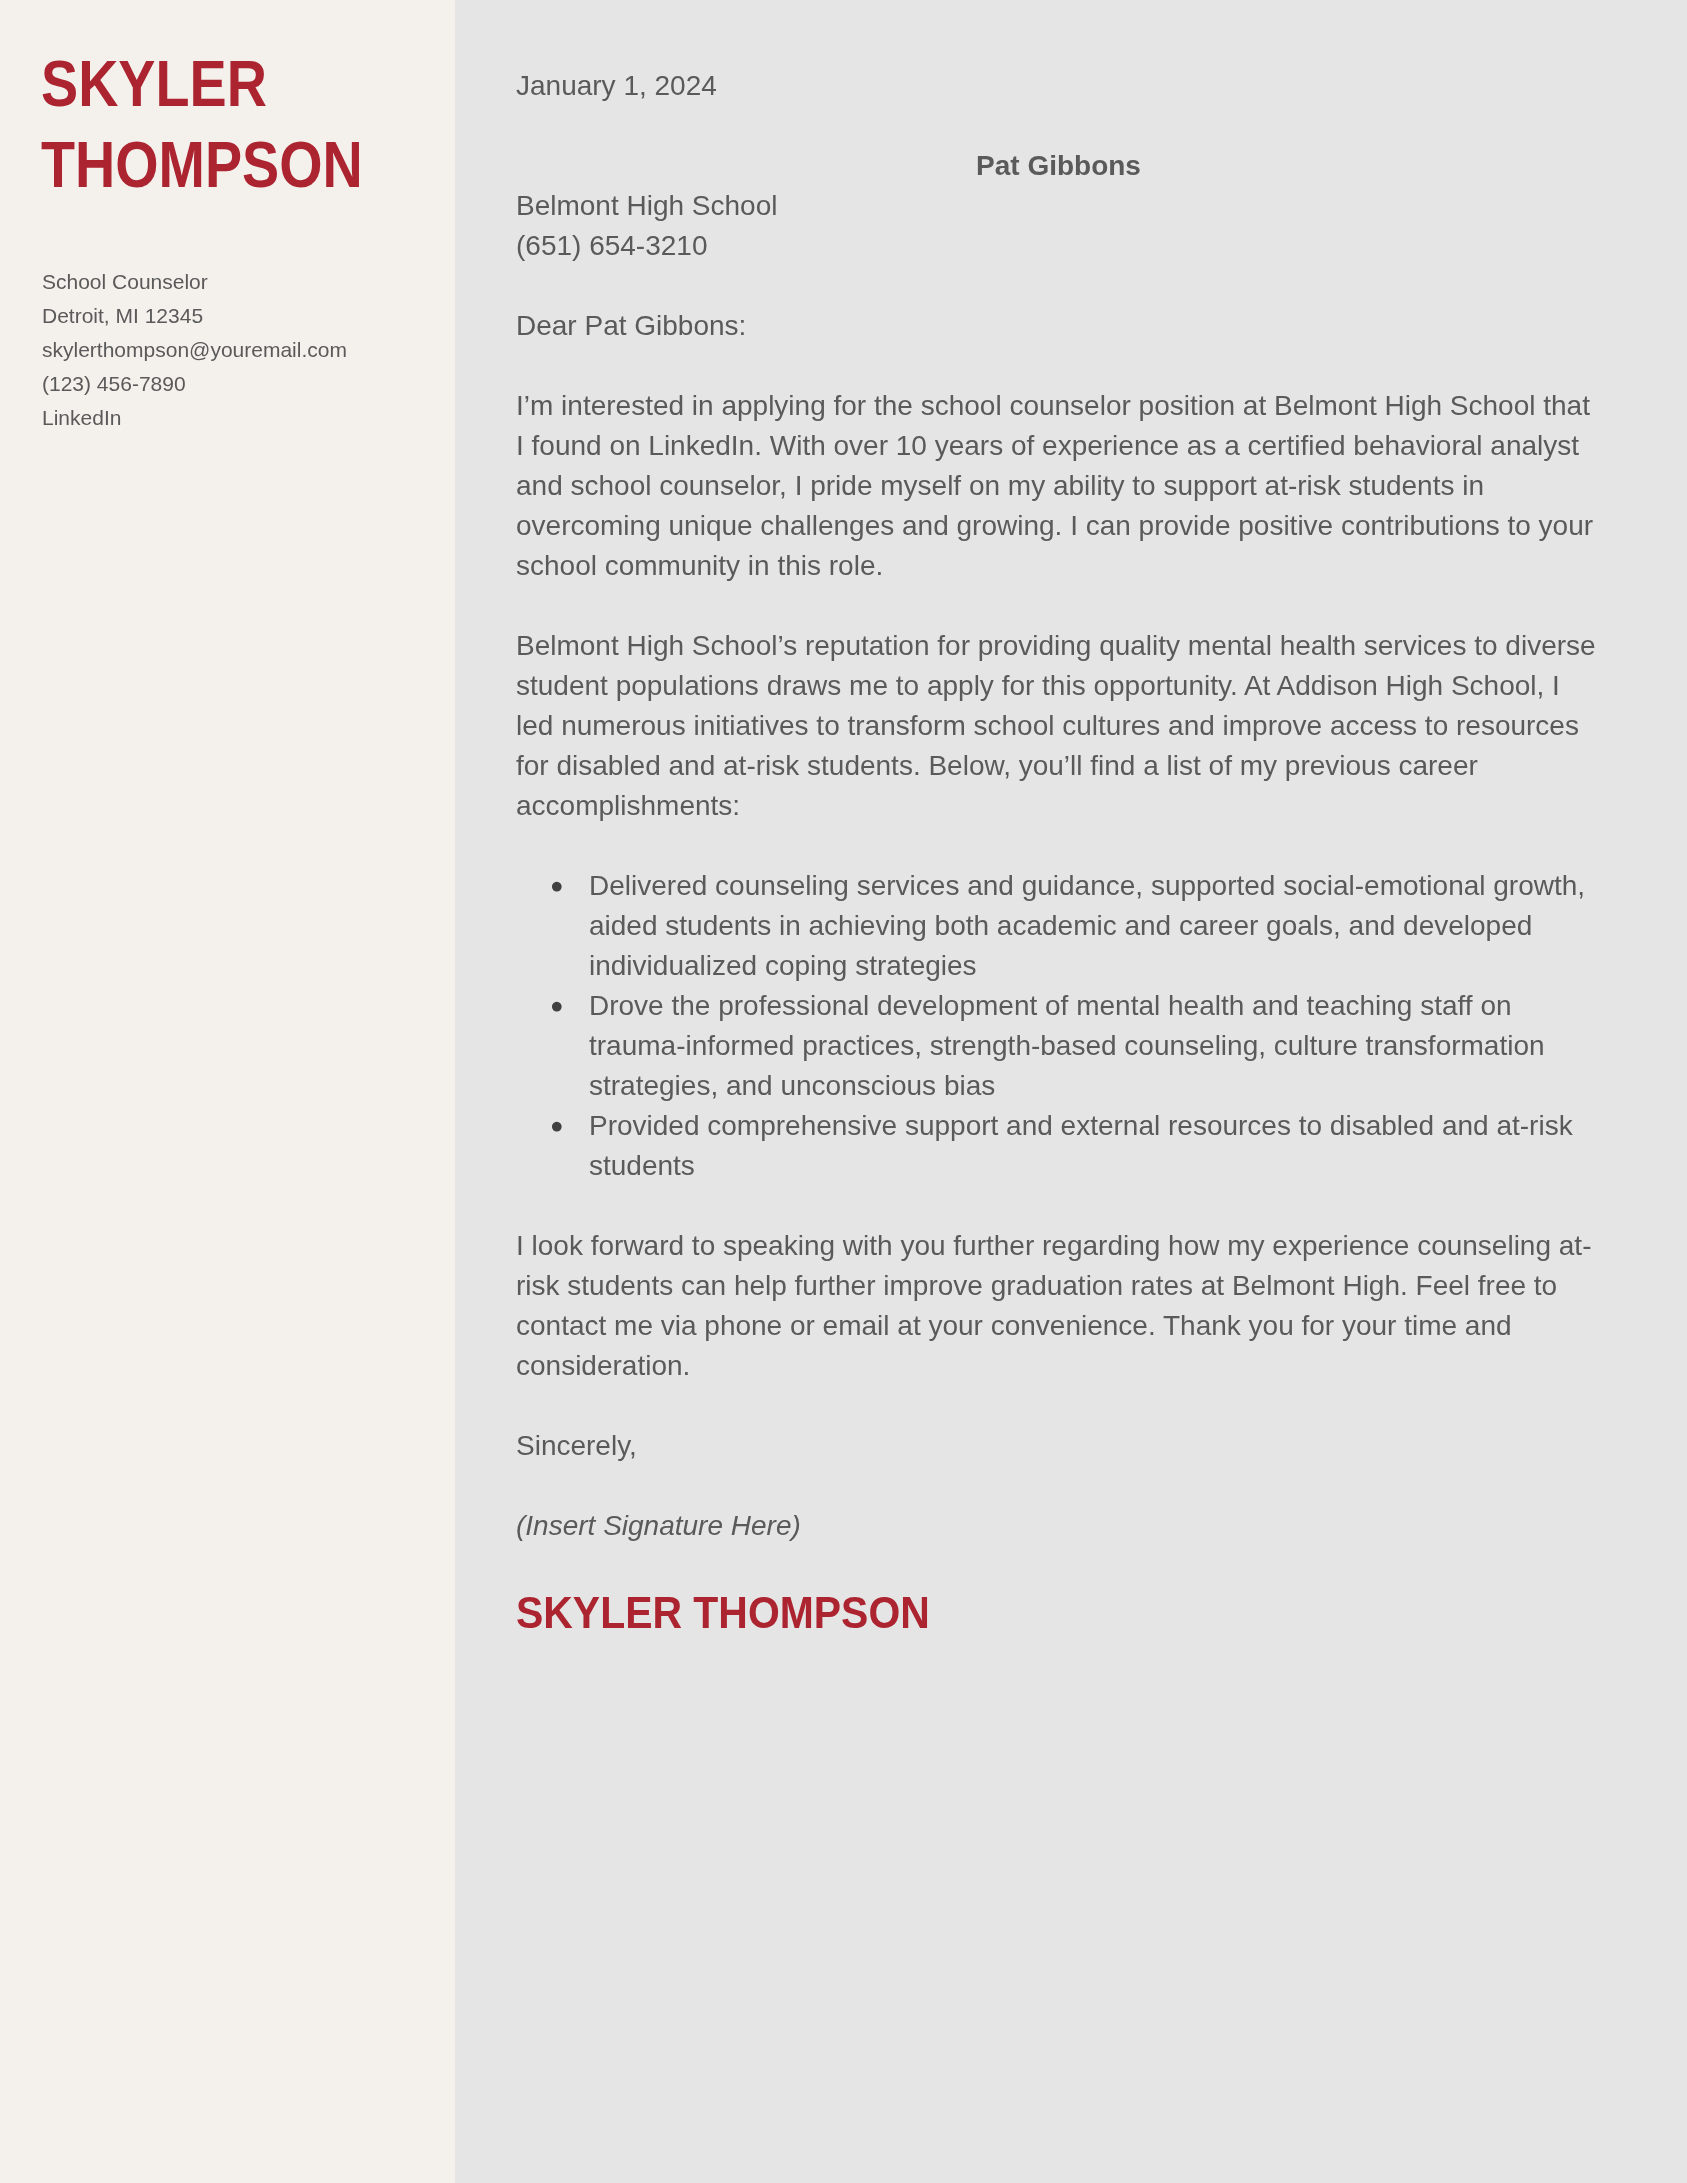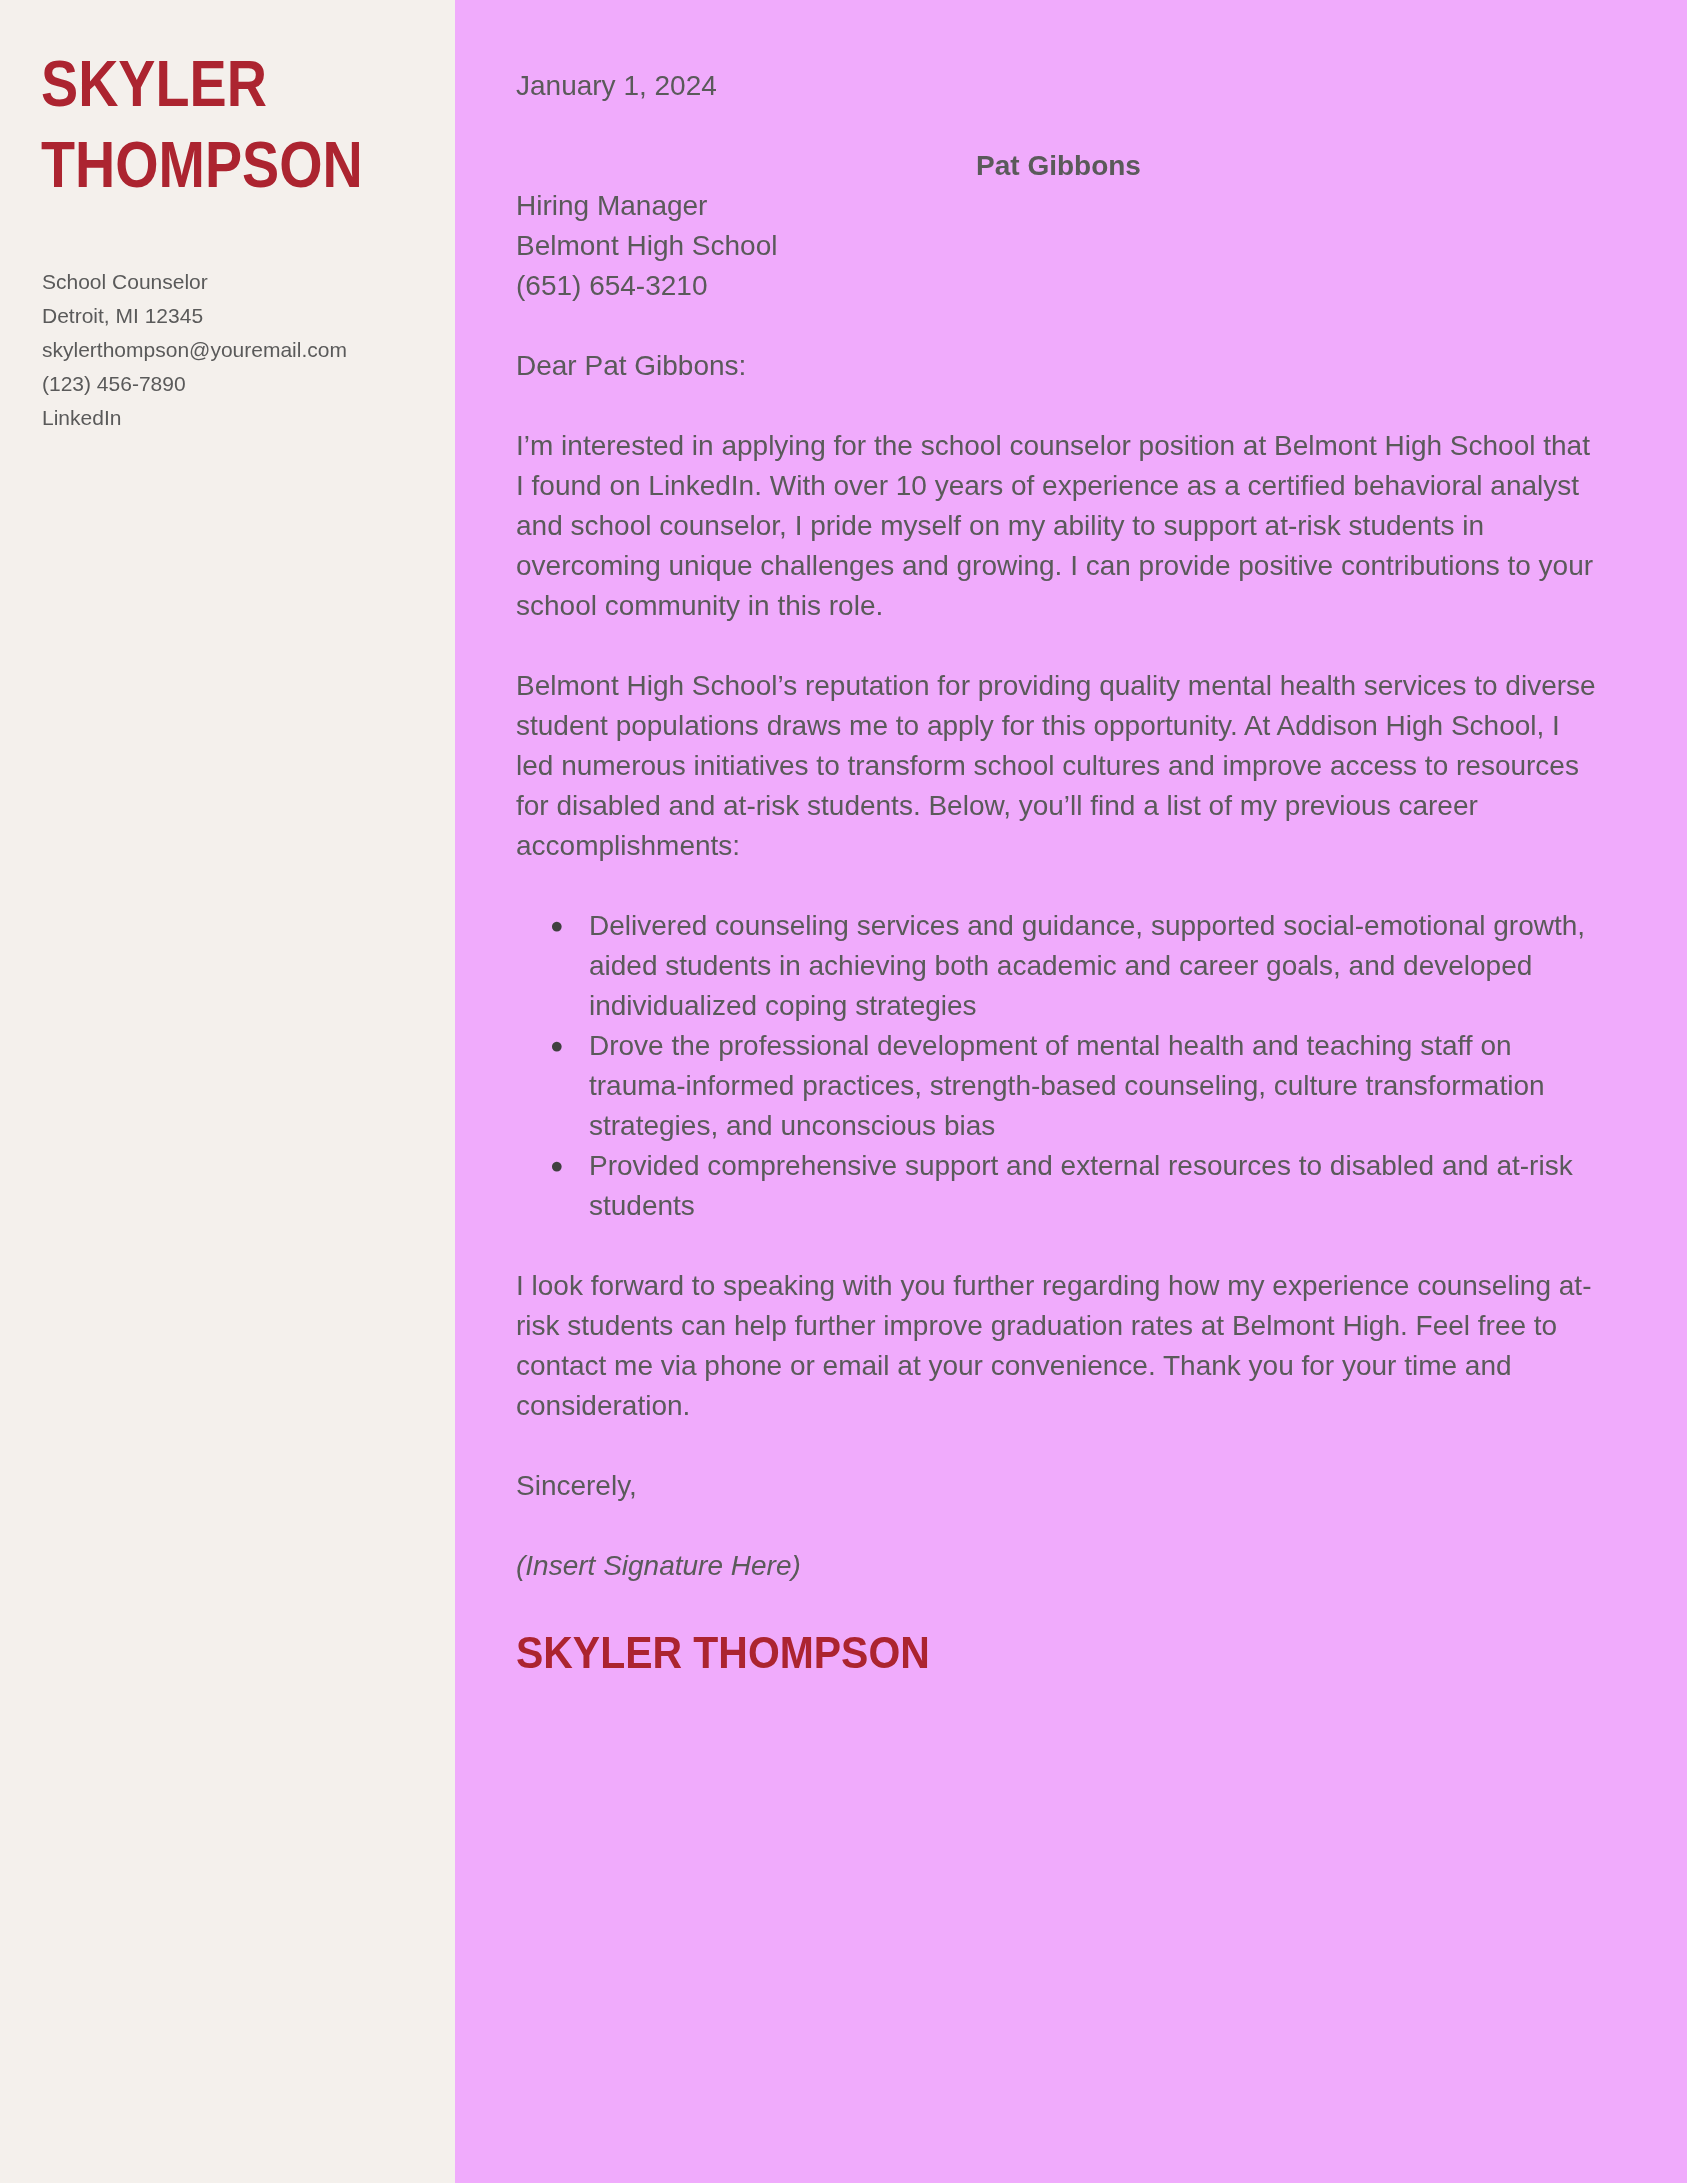--- a/index.html
+++ b/index.html
@@ -4,21 +4,21 @@
 <style>
   html, body {
     margin: 0;
     padding: 0;
     background: #ffffff;
   }
   .page {
     position: relative;
     width: 1687px;
     height: 2183px;
-    background: #f0abfc;
+    background: #e5e5e5;
     font-family: "Liberation Sans", sans-serif;
     overflow: hidden;
   }
   
   .sidebar {
     position: absolute;
     left: 0;
     top: 0;
     width: 455px;
     height: 2183px;
@@ -113,21 +113,20 @@
       </div>
     </div>
   </div>
 
   <div class="letter">
 
     <div class="block">January 1, 2024</div>
 
     <div class="block recipient">
       <div class="name">Pat Gibbons</div>
-      <div>Hiring Manager</div>
       <div>Belmont High School</div>
       <div>(651) 654-3210</div>
     </div>
 
     <div class="block">Dear Pat Gibbons:</div>
 
     <p class="para">I’m interested in applying for the school counselor position at Belmont High School that I found on LinkedIn. With over 10 years of experience as a certified behavioral analyst and school counselor, I pride myself on my ability to support at-risk students in overcoming unique challenges and growing. I can provide positive contributions to your school community in this role.</p>
 
     <p class="para">Belmont High School’s reputation for providing quality mental health services to diverse student populations draws me to apply for this opportunity. At Addison High School, I led numerous initiatives to transform school cultures and improve access to resources for disabled and at-risk students. Below, you’ll find a list of my previous career accomplishments:</p>
 

